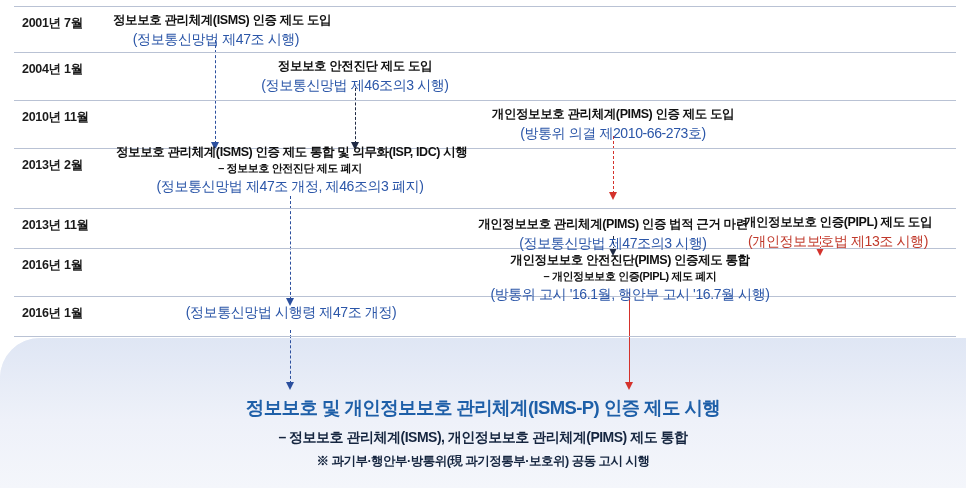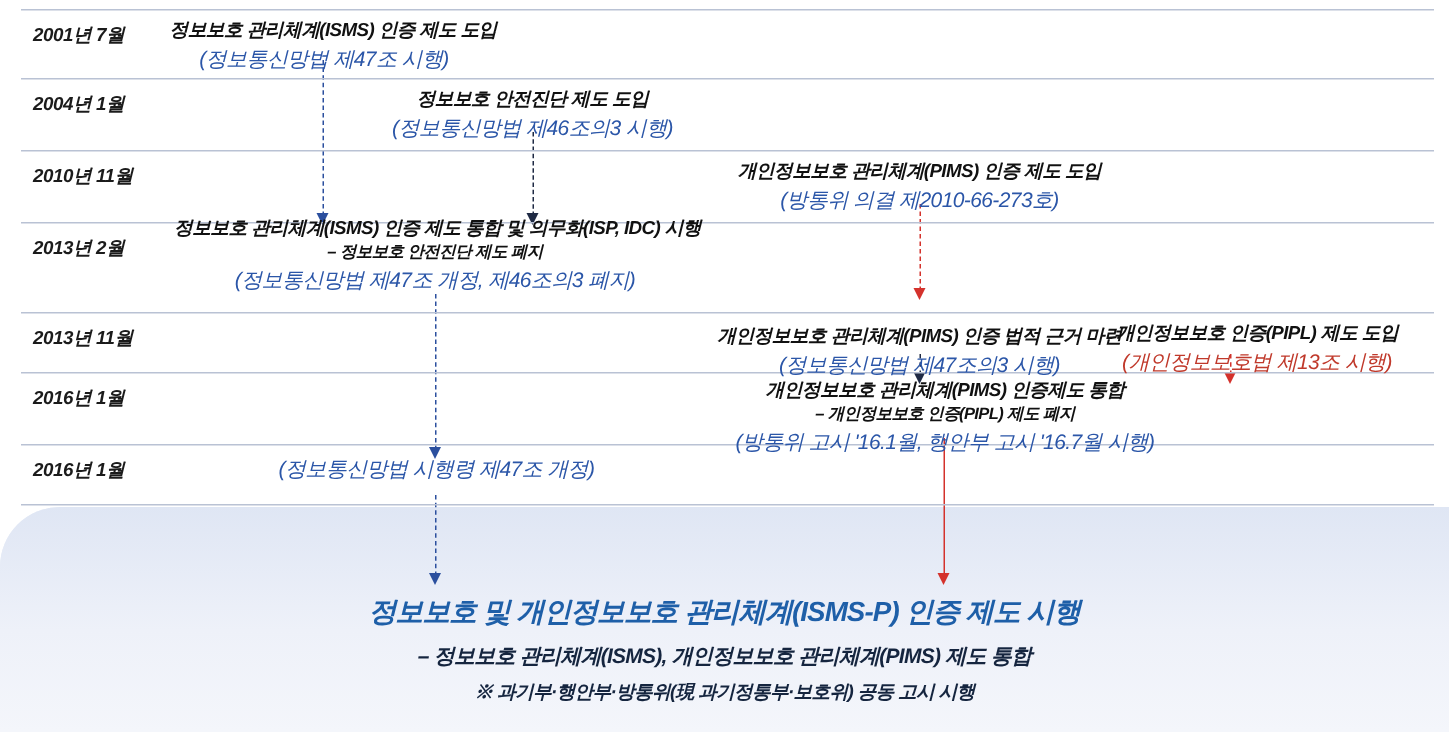--- a/index.html
+++ b/index.html
@@ -12,21 +12,20 @@
     position: relative;
     font-family: "Liberation Sans", sans-serif;
     color: #1a1a1a;
     overflow: hidden;
   }
 
   #canvas {
     position: relative;
     width: 966px;
     height: 488px;
-    font-style: italic;
   }
 
   
   .bottom-panel {
     position: absolute;
     left: 0;
     top: 338px;
     width: 966px;
     height: 150px;
     background: #e8edf7;
@@ -268,21 +267,21 @@
     <div class="t1">개인정보보호 관리체계(PIMS) 인증 법적 근거 마련</div>
     <div class="sub">(정보통신망법 제47조의3 시행)</div>
   </div>
 
   <div class="evt" style="left:722px; top:214px; width:232px;">
     <div class="t1">개인정보보호 인증(PIPL) 제도 도입</div>
     <div class="sub red">(개인정보보호법 제13조 시행)</div>
   </div>
 
   <div class="evt" style="left:454px; top:252px; width:352px;">
-    <div class="t1">개인정보보호 관리체계(PIMS) 인증제도 통합</div>
+    <div class="t1">개인정보보호 안전진단(PIMS) 인증제도 통합</div>
     <div class="t2">– 개인정보보호 인증(PIPL) 제도 폐지</div>
     <div class="sub">(방통위 고시 '16.1월, 행안부 고시 '16.7월 시행)</div>
   </div>
 
   <div class="evt" style="left:116px; top:302px; width:350px;">
     <div class="sub">(정보통신망법 시행령 제47조 개정)</div>
   </div>
 
   <div class="conclusion">
     <div class="c-title">정보보호 및 개인정보보호 관리체계(ISMS-P) 인증 제도 시행</div>

